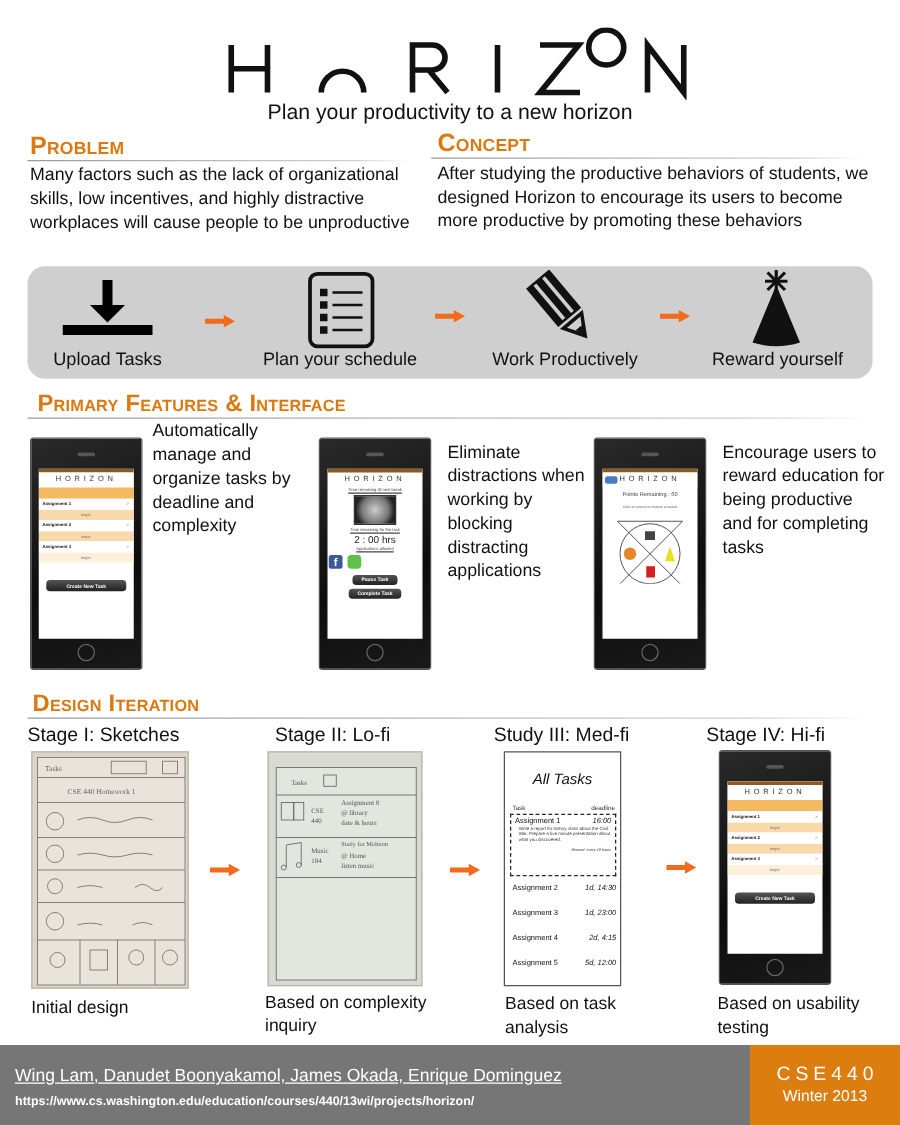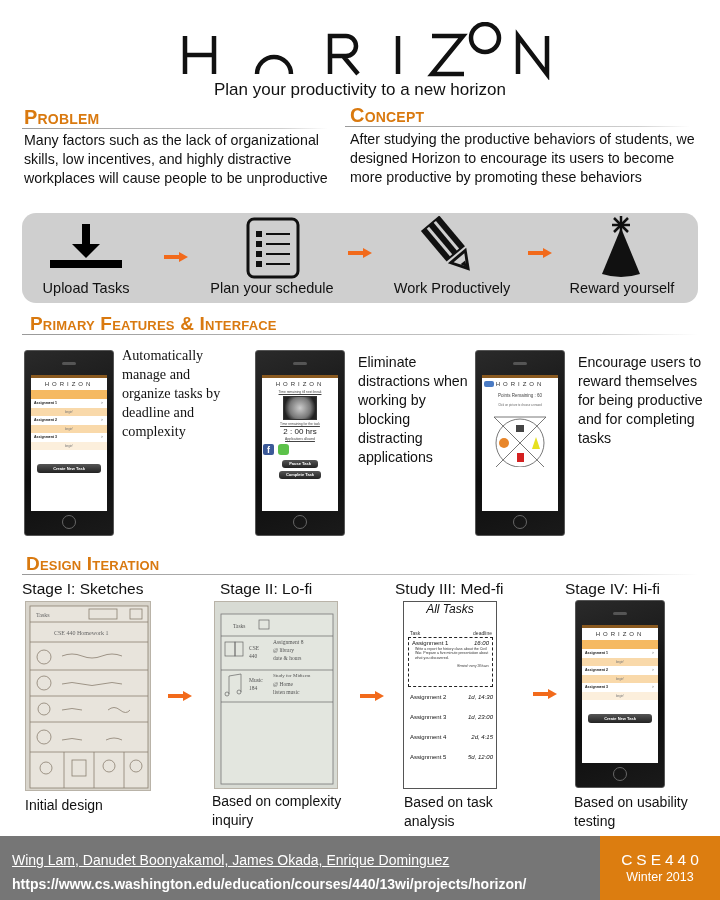--- a/index.html
+++ b/index.html
@@ -39,21 +39,21 @@
   .feat-text { font-size: 14.2px; line-height: 19px; color: #111; }
 
   
   .stage-title { font-size: 15.5px; color: #111; white-space: nowrap; }
   .sketch { background: #d9d5cc; border: 1px solid #b9b3a8; }
   .caption { font-size: 14px; line-height: 19px; color: #111; }
 
   
   .footer { left: 0; top: 836px; width: 720px; height: 64px; background: #767676; }
   .footer-names { left: 12px; top: 852px; font-size: 14px; color: #fff; text-decoration: underline; }
-  .footer-url { left: 12px; top: 876px; font-size: 14px; font-weight: bold; color: #fff; }
+  .footer-url { left: 12px; top: 876px; font-size: 10px; font-weight: bold; color: #fff; }
   .footer-badge { left: 600px; top: 836px; width: 120px; height: 64px; background: #dc7d10; text-align: center; color: #fff; }
   .badge-course { font-size: 15.5px; letter-spacing: 4px; padding-top: 15px; padding-left: 4px; }
   .badge-term { font-size: 12.5px; margin-top: 1px; }
 </style>
 </head>
 <body>
 
 <svg class="abs logo" viewBox="0 0 375 58">
   <g fill="none" stroke="#111" stroke-width="4.5" stroke-linecap="butt">
 
@@ -159,21 +159,21 @@
     <div class="sub">begin!</div>
     <div class="row">Assignment 2</div>
     <div class="sub">begin!</div>
     <div class="row">Assignment 3</div>
     <div class="sub" style="background:#fcefdc;">begin!</div>
     <div style="height:14px;"></div>
     <div class="btn" style="width:64px; height:9px; line-height:9px;">Create New Task</div>
   </div>
   <div class="homebtn"></div>
 </div>
-<div class="abs feat-text" style="left:122px; top:346px; width:120px;font-family:Liberation Serif, serif;">Automatically manage and organize tasks by deadline and complexity</div>
+<div class="abs feat-text" style="left:122px; top:336px; width:120px;">Automatically manage and organize tasks by deadline and complexity</div>
 
 <div class="abs phone" style="left:255px; top:350px; width:90px; height:186px;">
   <div class="speaker"></div>
   <div class="screen grad">
     <div class="statusbar"></div>
     <div class="apptitle" style="background:transparent;">HORIZON</div>
     <div style="font-size:3.3px; text-align:center; text-decoration:underline; color:#444;">Time remaining till next break</div>
     <div style="width:34px; height:24px; margin:2px auto; background:radial-gradient(circle, #ccc 0, #777 55%, #222 80%); border:1px solid #333;"></div>
     <div style="font-size:3.3px; text-align:center; text-decoration:underline; color:#444;">Time remaining for the task</div>
     <div style="font-size:8px; text-align:center; color:#222; margin:1px 0;">2 : 00 hrs</div>
@@ -206,21 +206,21 @@
       <line x1="54" y1="4" x2="4" y2="54" stroke="#555" stroke-width="0.8"></line>
       <line x1="2" y1="4" x2="54" y2="4" stroke="#555" stroke-width="0.8"></line>
       <rect x="24" y="12" width="8" height="7" fill="#444"></rect>
       <circle cx="12" cy="30" r="5" fill="#e8862a"></circle>
       <polygon points="44,24 40,36 48,36" fill="#e6e020"></polygon>
       <rect x="25" y="40" width="7" height="9" fill="#d42020"></rect>
     </svg>
   </div>
   <div class="homebtn"></div>
 </div>
-<div class="abs feat-text" style="left:578px; top:353px; width:130px;">Encourage users to reward themselves for being productive and for completing tasks</div>
+<div class="abs feat-text" style="left:578px; top:353px; width:130px;">Encourage users to reward education for being productive and for completing tasks</div>
 
 <div class="abs sec-title" style="left:26px; top:553px; font-size:19px;">Design Iteration</div>
 <div class="abs sec-rule" style="left:22px; top:574px; width:676px;"></div>
 
 <div class="abs stage-title" style="left:22px; top:580px;">Stage I: Sketches</div>
 <div class="abs stage-title" style="left:220px; top:580px;">Stage II: Lo-fi</div>
 <div class="abs stage-title" style="left:395px; top:580px;">Study III: Med-fi</div>
 <div class="abs stage-title" style="left:565px; top:580px;">Stage IV: Hi-fi</div>
 
 <div class="abs sketch" style="left:25px; top:601px; width:126px; height:190px;">
@@ -292,21 +292,21 @@
   </svg>
 </div>
 <div class="abs caption" style="left:212px; top:792px; width:140px;">Based on complexity inquiry</div>
 
 <svg class="abs arrow" style="left:360px; top:691px;" viewBox="0 0 24 10">
   <rect x="0" y="3" width="16" height="4" fill="#f26a1b"></rect>
     <polygon points="15,0 24,5 15,10" fill="#f26a1b"></polygon>
 </svg>
 
 <div class="abs" style="left:403px; top:601px; width:94px; height:188px; border:1.2px solid #555; background:#fff; font-family:'Liberation Sans', sans-serif;">
-  <div style="text-align:center; font-style:italic; font-size:12px; margin-top:0; color:#111;">All Tasks</div>
+  <div style="text-align:center; font-style:italic; font-size:12px; margin-top:14px; color:#111;">All Tasks</div>
   <div style="display:flex; justify-content:space-between; font-size:5px; margin:14px 4px 0 6px; color:#333;">
     <span>Task</span>
     <span>deadline</span>
   </div>
   <div style="margin:1px 3px 0 4px; border:1px dashed #222; padding:2px 3px; height:50px;">
     <div style="display:flex; justify-content:space-between; font-size:6px;">
       <span>Assignment 1</span>
       <span style="font-style:italic;">16:00</span>
     </div>
     <div style="font-size:3.6px; line-height:4.4px; color:#333; padding-left:3px; margin-top:1px;">Write a report for history class about the Civil War. Prepare a five minute presentation about what you discovered.</div>

